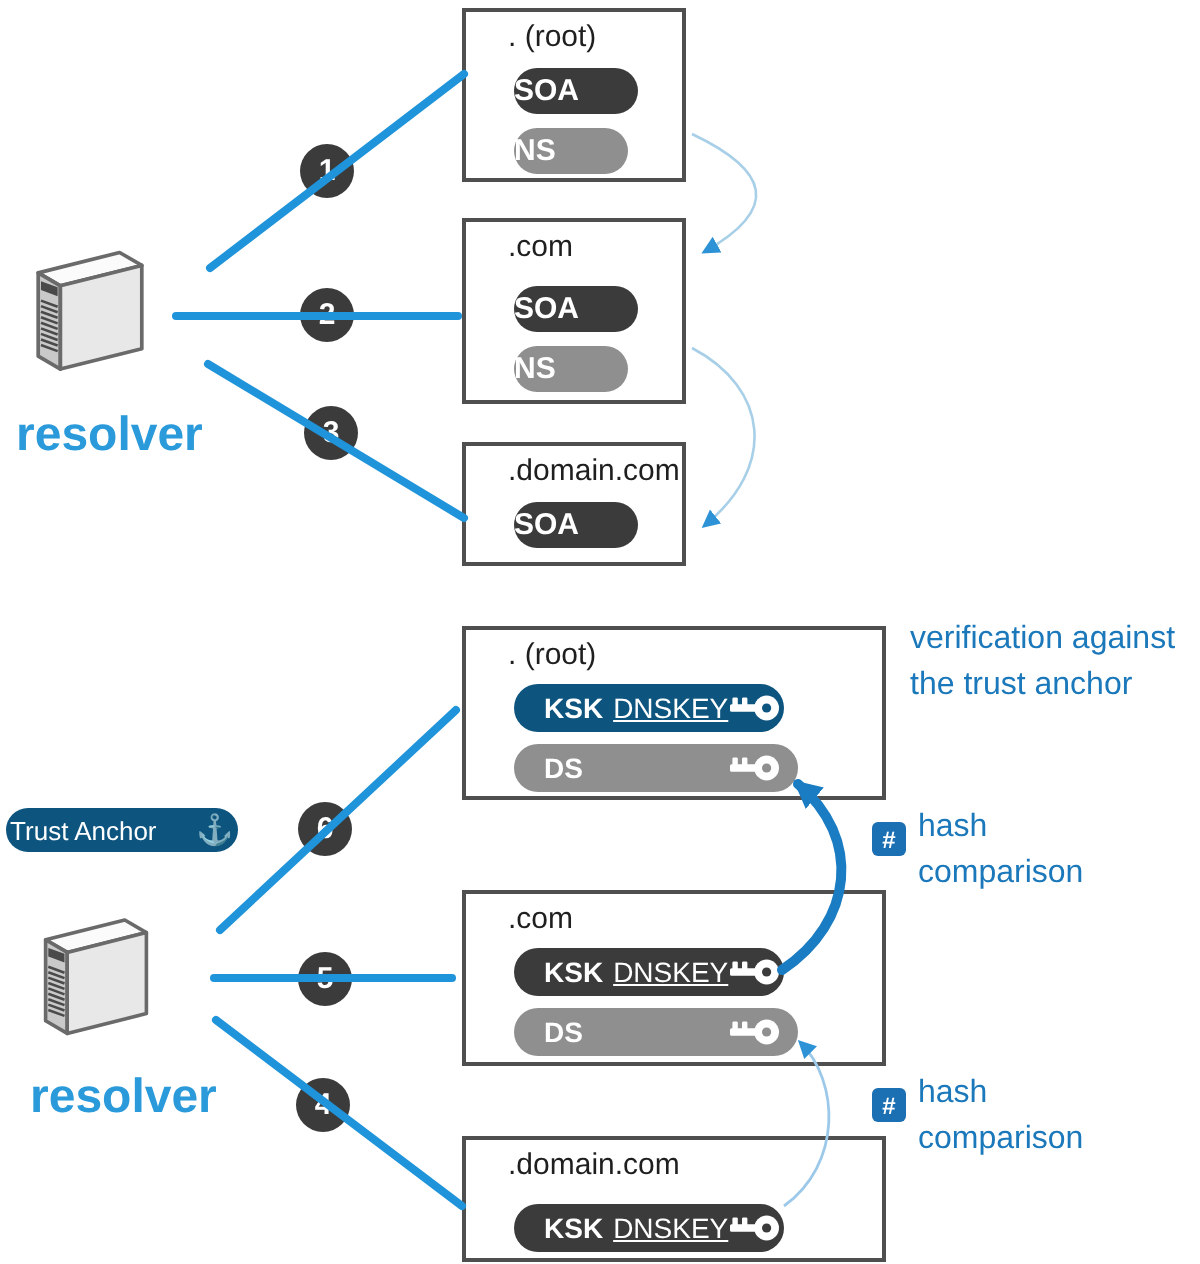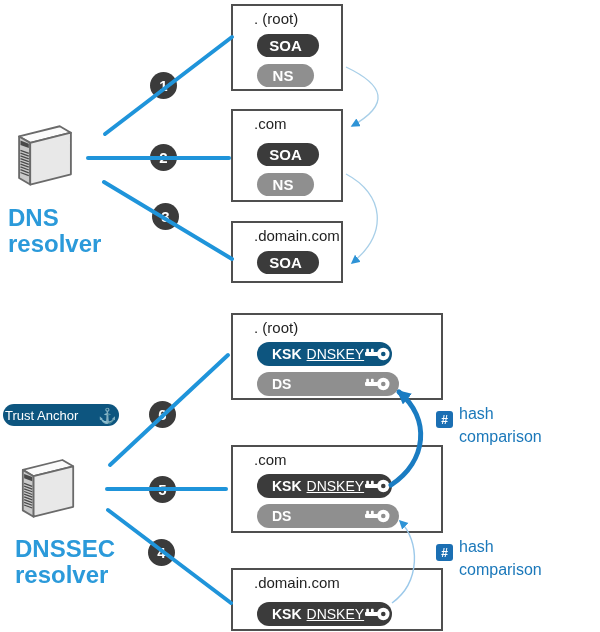--- a/index.html
+++ b/index.html
@@ -10,21 +10,21 @@
   .zone-box{position:absolute;background:#fff;border:2px solid #4f4f4f;
             box-sizing:border-box;padding:4px 0 0 21px;}
   .zone-title{font-size:15px;line-height:17px;color:#1f1f1f;}
 
   
   .pill{border-radius:999px;color:#fff;display:flex;align-items:center;
         box-sizing:border-box;background:var(--pb);}
   .pill.dark{--pb:#3b3b3b;}
   .pill.gray{--pb:#8f8f8f;}
   .pill.navy{--pb:#0d557f;}
-  .rec-sm{height:23px;justify-content:center;font-weight:bold;font-size:15px;
+  .rec-sm{height:23px;font-weight:bold;font-size:15px;
           margin:7px 0 0 3px;}
   .w-soa{width:62px;} .w-ns{width:57px;}
   .rec-lg{width:135px;height:24px;padding:0 9px 0 15px;font-size:14px;
           margin:6px 0 0 3px;}
   .rec-lg.w-ds{width:142px;justify-content:space-between;}
   .mt11{margin-top:11px;}
   .pf{font-weight:bold;margin-right:5px;}
   .lb{font-weight:normal;text-decoration:underline;}
   .key{margin-left:auto;flex:0 0 auto;}
   .key .hole{fill:var(--pb);}
@@ -73,21 +73,20 @@
       <line x1="13.5" y1="50" x2="22.5" y2="53.3"></line>
       <line x1="13.5" y1="53" x2="22.5" y2="56.3"></line>
       <line x1="13.5" y1="56" x2="22.5" y2="59.3"></line>
       <line x1="13.5" y1="59" x2="22.5" y2="62.3"></line>
       <line x1="13.5" y1="62" x2="22.5" y2="65.3"></line>
       <line x1="13.5" y1="65" x2="22.5" y2="68.3"></line>
     </g>
   </svg>
 
   <div class="actor" style="left:8px;top:205px;">
-    <div>DNS</div>
     <div>resolver</div>
   </div>
 
   <div class="step" style="left:150px;top:72px;">
       <span>1</span>
     </div>
   <div class="step" style="left:150px;top:144px;">
       <span>2</span>
     </div>
   <div class="step" style="left:152px;top:203px;">
@@ -140,21 +139,20 @@
       <line x1="13.5" y1="50" x2="22.5" y2="53.3"></line>
       <line x1="13.5" y1="53" x2="22.5" y2="56.3"></line>
       <line x1="13.5" y1="56" x2="22.5" y2="59.3"></line>
       <line x1="13.5" y1="59" x2="22.5" y2="62.3"></line>
       <line x1="13.5" y1="62" x2="22.5" y2="65.3"></line>
       <line x1="13.5" y1="65" x2="22.5" y2="68.3"></line>
     </g>
   </svg>
 
   <div class="actor" style="left:15px;top:536px;">
-    <div>DNSSEC</div>
     <div>resolver</div>
   </div>
 
   <div class="step" style="left:149px;top:401px;">
       <span>6</span>
     </div>
   <div class="step" style="left:149px;top:476px;">
       <span>5</span>
     </div>
   <div class="step" style="left:148px;top:539px;">
@@ -219,20 +217,24 @@
       <svg class="key" width="26" height="14" viewBox="0 0 26 14">
         <path fill="#fff" d="M1.8,5.1 L13.8,5.1 L13.8,8.9 L1.8,8.9 Q1,8.9 1,8.1 L1,5.9 Q1,5.1 1.8,5.1 Z
                              M2.2,5.1 L2.2,2.4 Q2.2,1.7 2.9,1.7 L4.2,1.7 Q4.9,1.7 4.9,2.4 L4.9,5.1 Z
                              M7,5.1 L7,2.4 Q7,1.7 7.7,1.7 L9,1.7 Q9.7,1.7 9.7,2.4 L9.7,5.1 Z"></path>
         <circle cx="19.3" cy="7" r="6.2" fill="#fff"></circle>
         <circle class="hole" cx="19.3" cy="7" r="2.3"></circle>
       </svg>
     </div>
   </div>
 
+  <div class="ann" style="left:455px;top:308px;">
+    <div>verification against</div>
+    <div>the trust anchor</div>
+  </div>
 
   <div class="hash-chip" style="left:436px;top:411px;">
     <span>#</span>
   </div>
   <div class="ann" style="left:459px;top:402px;">
     <div>hash</div>
     <div>comparison</div>
   </div>
 
   <div class="hash-chip" style="left:436px;top:544px;">

